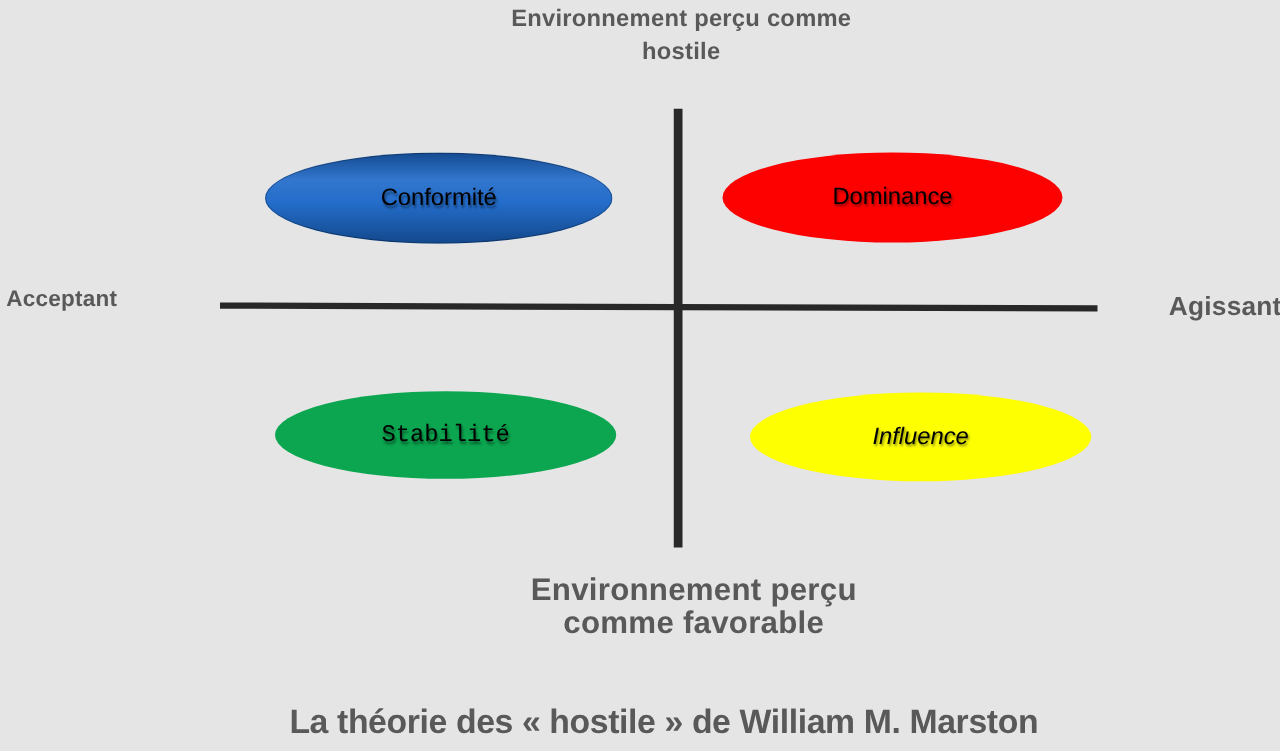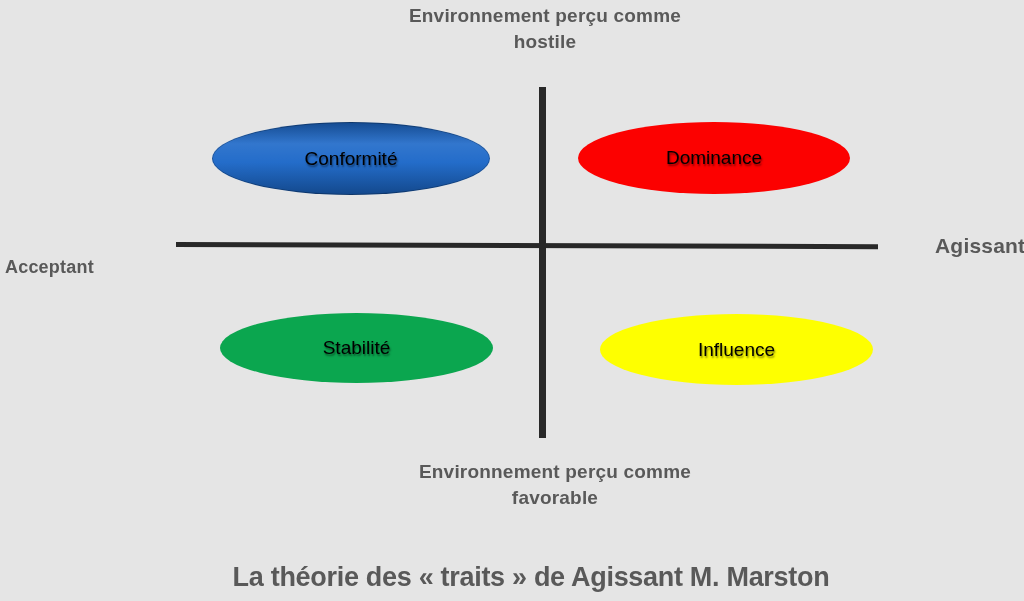--- a/index.html
+++ b/index.html
@@ -49,28 +49,27 @@
     width: 310px;
     text-align: center;
     font-size: 19px;
     line-height: 26px;
   }
   .axis-label.bottom {
     left: 400px;
     top: 459px;
     width: 310px;
     text-align: center;
-    font-size: 19px;
+    font-size: 25px;
     line-height: 26px;
   }
   .axis-label.left {
     left: 5px;
     top: 229px;
     font-size: 18px;
-    margin-top: 28px;
   }
   .axis-label.right {
     left: 935px;
     top: 234px;
     font-size: 21px;
   }
 
   
   .ellipse {
     position: absolute;
@@ -103,20 +102,21 @@
     left: 578px;
     top: 122px;
     width: 272px;
     height: 72px;
   }
   .ellipse.stabilite {
     left: 220px;
     top: 313px;
     width: 273px;
     height: 70px;
+    font-family: Liberation Mono, monospace;
   }
   .ellipse.influence {
     left: 600px;
     top: 314px;
     width: 273px;
     height: 71px;
   }
 
   
   .diagram-title {
@@ -151,21 +151,21 @@
   </div>
 
   <div class="ellipse dominance" style="background-color: rgb(252, 1, 0);">
     <span class="ellipse-text" style="color: rgb(0, 0, 0);">Dominance</span>
   </div>
 
   <div class="ellipse stabilite" style="background-color: rgb(11, 166, 79);">
     <span class="ellipse-text" style="color: rgb(0, 0, 0);">Stabilité</span>
   </div>
 
-  <div class="ellipse influence" style="background-color: rgb(254, 255, 0);">
+  <div class="ellipse influence" style="background-color: rgb(254, 255, 0); font-style: italic;">
     <span class="ellipse-text" style="color: rgb(0, 0, 0);">Influence</span>
   </div>
 
   <div class="axis-label bottom" style="color: rgb(89, 89, 89);">Environnement perçu comme favorable</div>
 
-  <div class="diagram-title" style="color: rgb(89, 89, 89);">La théorie des « traits » de Agissant M. Marston</div>
+  <div class="diagram-title" style="color: rgb(89, 89, 89);">La théorie des « hostile » de William M. Marston</div>
 
 </div>
 
 </body></html>

